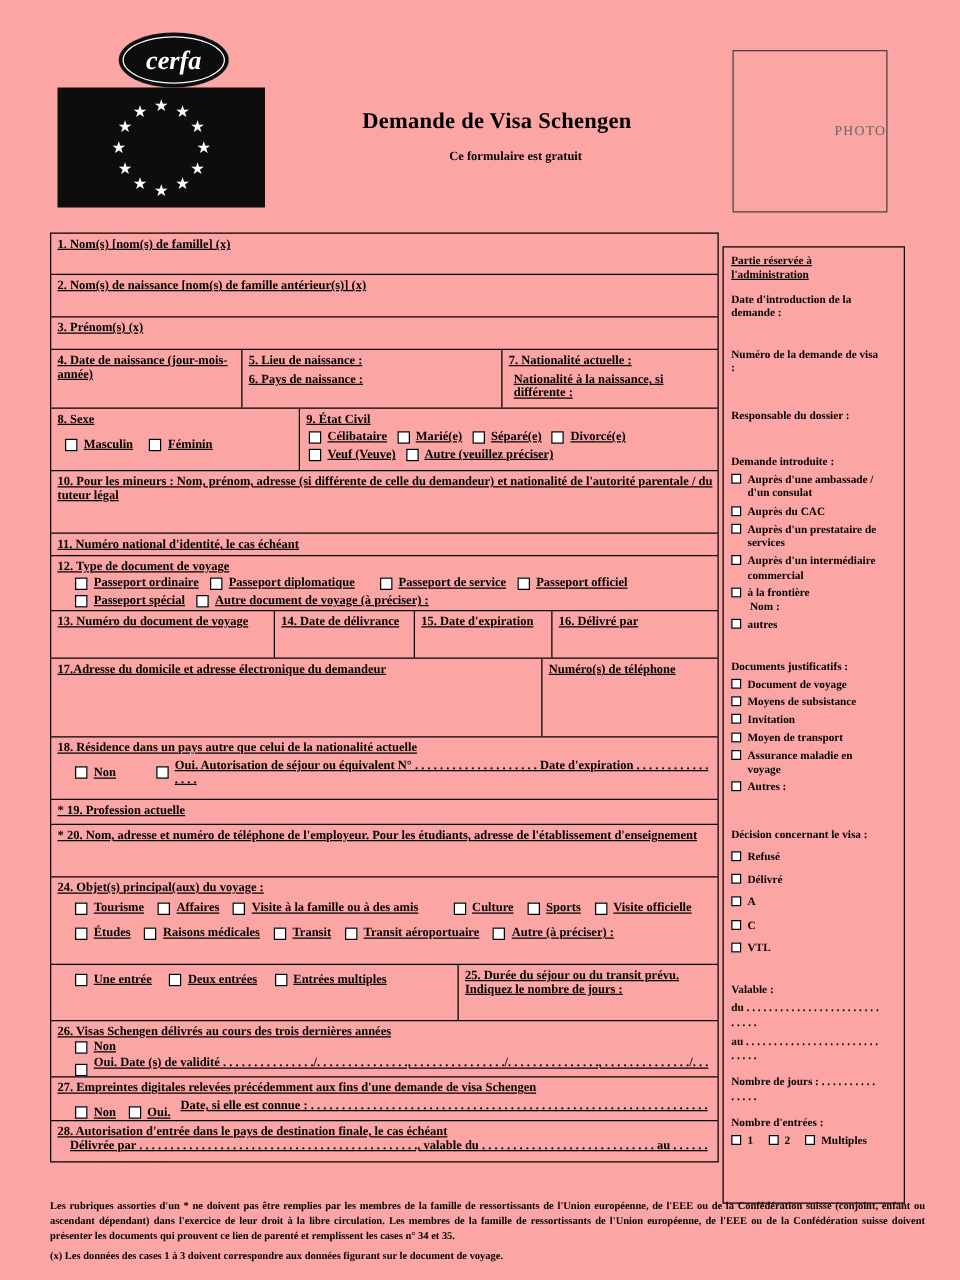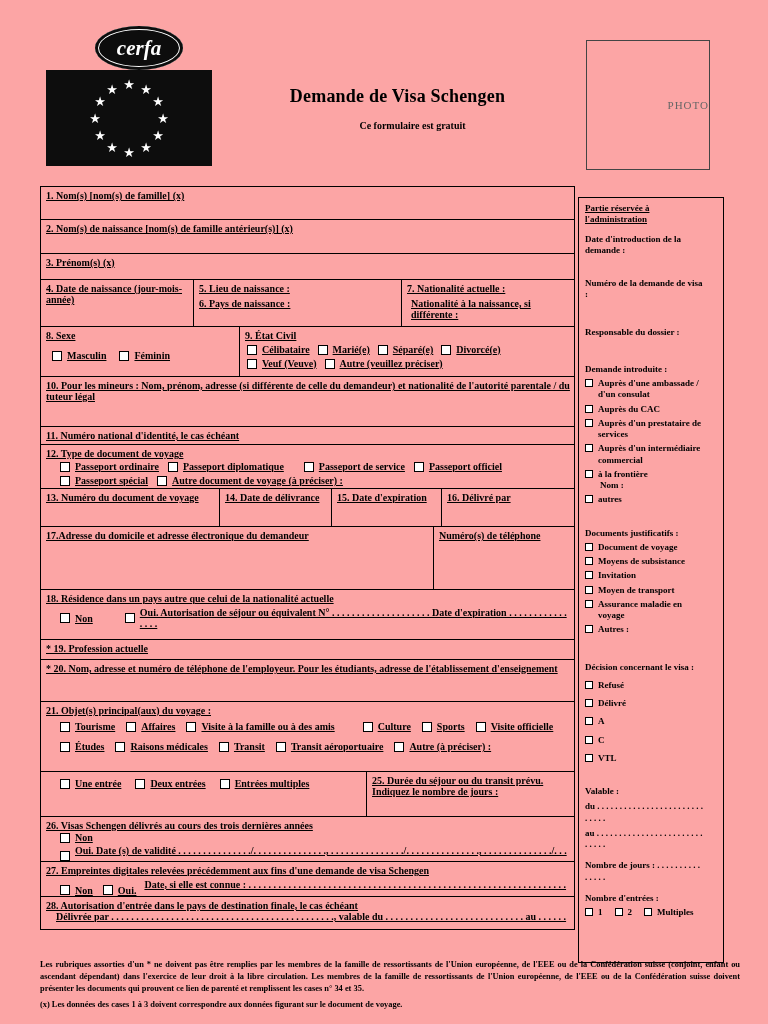--- a/index.html
+++ b/index.html
@@ -261,21 +261,21 @@
     </div>
 
     <div class="frow" style="height:42px">
       <div class="fcell" style="flex:1">
           <span class="lbl">* 20. Nom, adresse et numéro de téléphone de l'employeur. Pour les étudiants, adresse de l'établissement d'enseignement</span>
         </div>
     </div>
 
     <div class="frow" style="height:70px">
       <div class="fcell" style="flex:1">
-        <span class="lbl">21. Objet(s) principal(aux) du voyage :</span>
+        <span class="lbl">24. Objet(s) principal(aux) du voyage :</span>
         <div class="opts" style="margin-top:4px;row-gap:9px">
 
         <span class="cb-item" style="margin-right:11px">
               <span class="cb"></span>
               <span>Tourisme</span>
             </span>
             <span class="cb-item" style="margin-right:11px">
               <span class="cb"></span>
               <span>Affaires</span>
             </span>

